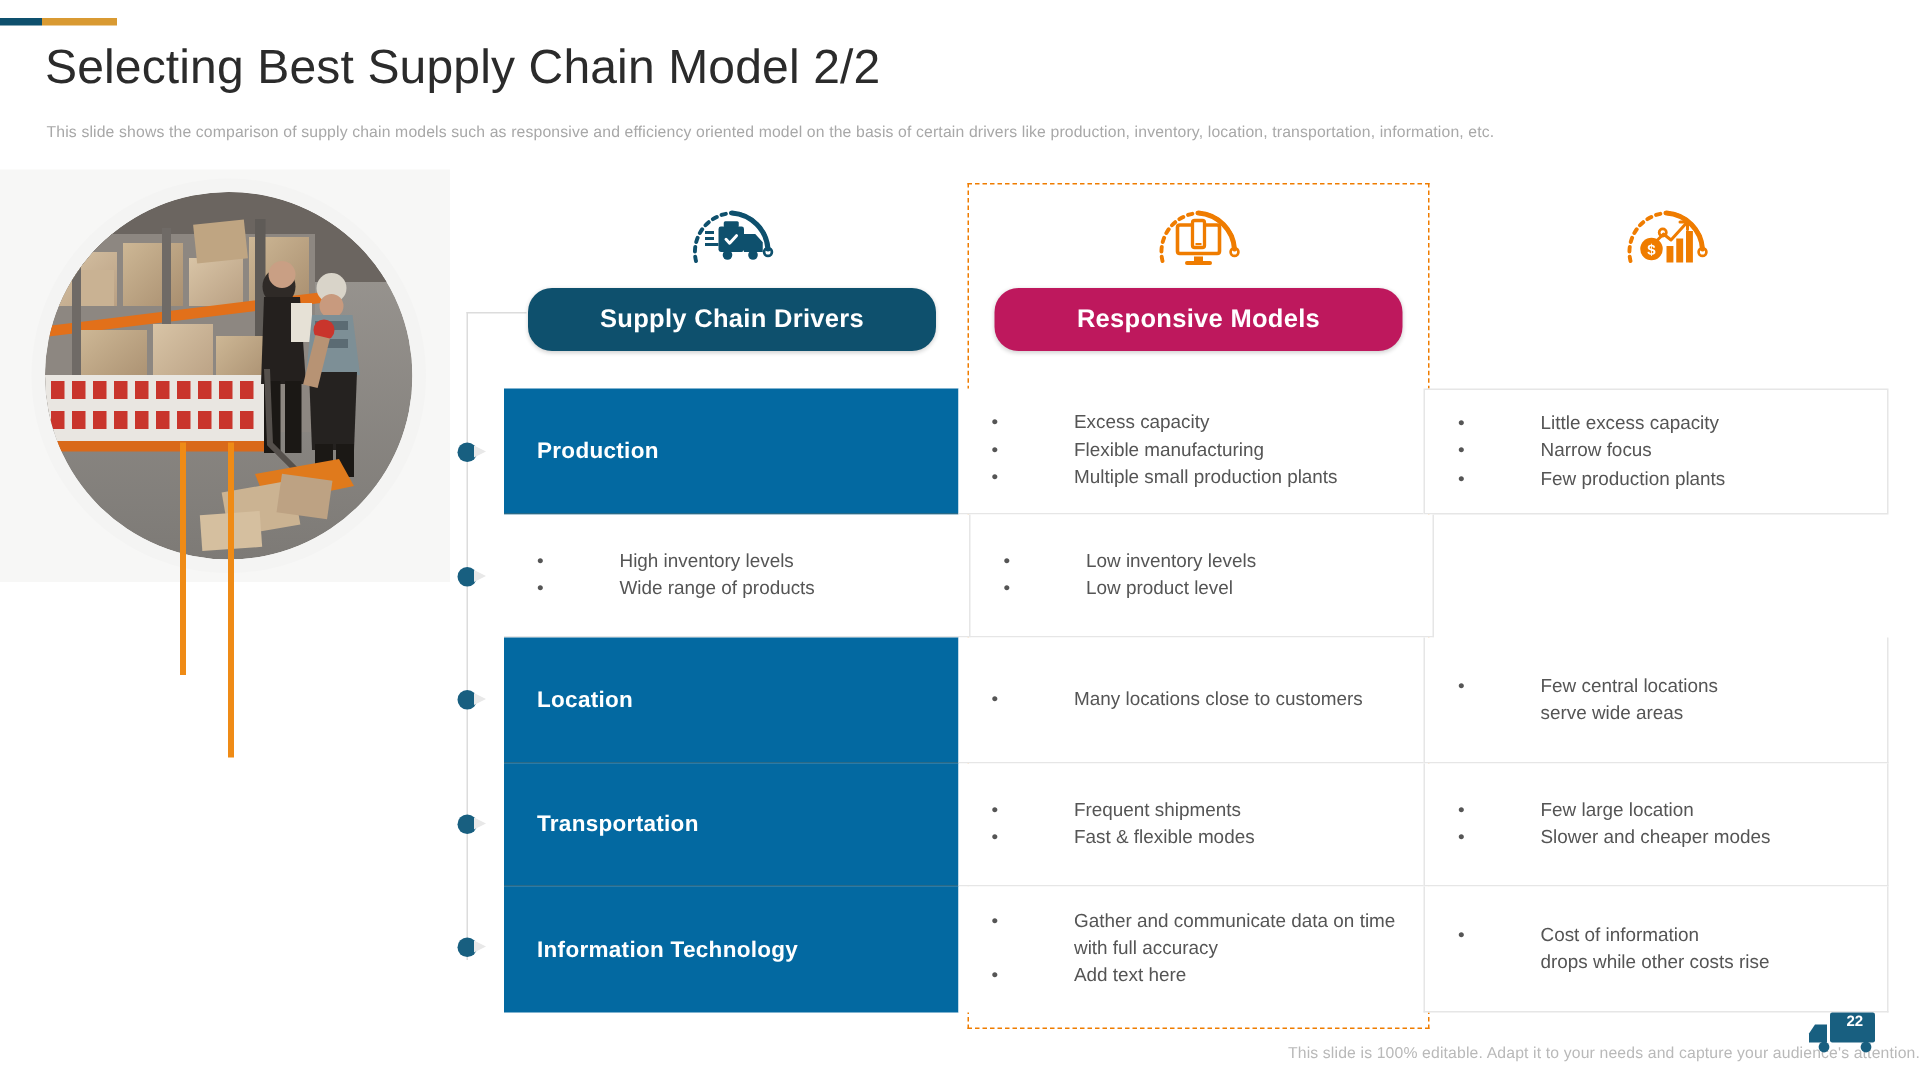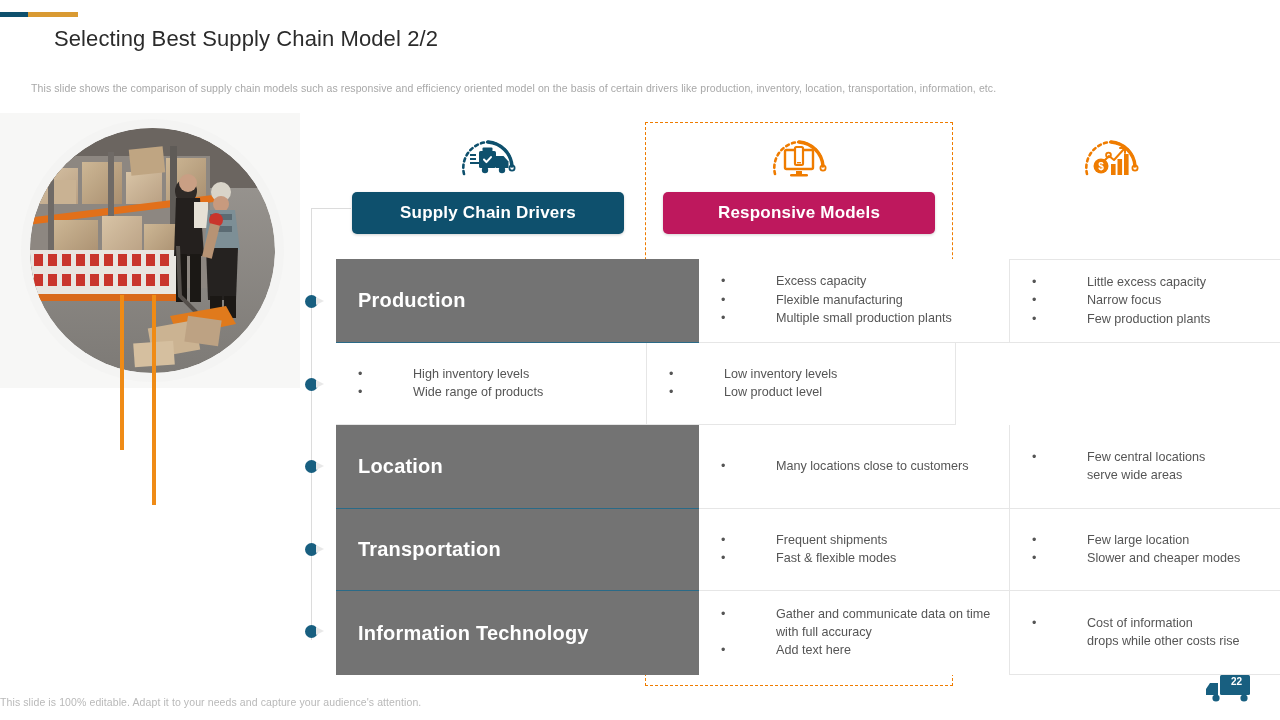--- a/index.html
+++ b/index.html
@@ -23,26 +23,25 @@
     display: flex;
     height: 5px;
   }
   #accent-bars .bar-teal { width: 28px; height: 5px; background: #0e506d; }
   #accent-bars .bar-orange { width: 50px; height: 5px; background: #d99a32; }
 
   
   #page-title {
     position: absolute;
     left: 30px; top: 26px;
-    font-size: 22px;
+    font-size: 32px;
     font-weight: 400;
     color: #2b2b2b;
     letter-spacing: 0.1px;
     white-space: nowrap;
-    margin-left: 24px;
   }
   #page-subtitle {
     position: absolute;
     left: 31px; top: 82px;
     font-size: 10.5px;
     color: #a8a8a8;
     white-space: nowrap;
     letter-spacing: 0.1px;
   }
 
@@ -122,21 +121,21 @@
 
   .head-icon {
     height: 52px;
     display: flex;
     align-items: center;
     justify-content: center;
   }
   .head-pill {
     margin-top: 6px;
     height: 42px;
-    border-radius: 5px;
+    border-radius: 16px;
     display: flex;
     align-items: center;
     justify-content: center;
     font-size: 17px;
     font-weight: bold;
     color: #ffffff;
     letter-spacing: 0.2px;
     box-shadow: 0 1px 3px rgba(0,0,0,0.18);
   }
   .pill-teal   { background: #0e506d; }
@@ -145,24 +144,24 @@
   
   #table {
     position: absolute;
     left: 336px; top: 259px;
   }
   .row {
     display: flex;
     align-items: stretch;
   }
   .cell-label {
-    width: 363px;
-    background: #737373;
+    width: 303px;
+    background: #0369a1;
     color: #ffffff;
-    font-size: 20px;
+    font-size: 15px;
     font-weight: bold;
     display: flex;
     align-items: center;
     padding-left: 22px;
     box-sizing: border-box;
     border-bottom: 1px solid #2a6a87;
     letter-spacing: 0.2px;
   }
   .row:last-child .cell-label { border-bottom: none; }
 
@@ -201,22 +200,22 @@
   
   .h-production  .cell-label, .h-production  .cell-content  { height: 84px; }
   .h-inventory   .cell-label, .h-inventory   .cell-content  { height: 82px; }
   .h-location    .cell-label, .h-location    .cell-content  { height: 84px; }
   .h-transport   .cell-label, .h-transport   .cell-content  { height: 82px; }
   .h-it          .cell-label, .h-it          .cell-content  { height: 84px; }
 
   
   #footer-note {
     position: absolute;
-    left: 0; right: 12px; bottom: 12px;
-    text-align: left;
+    left: 0; right: 0; bottom: 12px;
+    text-align: right;
     font-size: 10.5px;
     color: #b9b9b9;
     letter-spacing: 0.1px;
   }
   #page-badge {
     position: absolute;
     right: 18px; bottom: 17px;
     width: 58px; height: 30px;
   }
   #page-badge .num {

